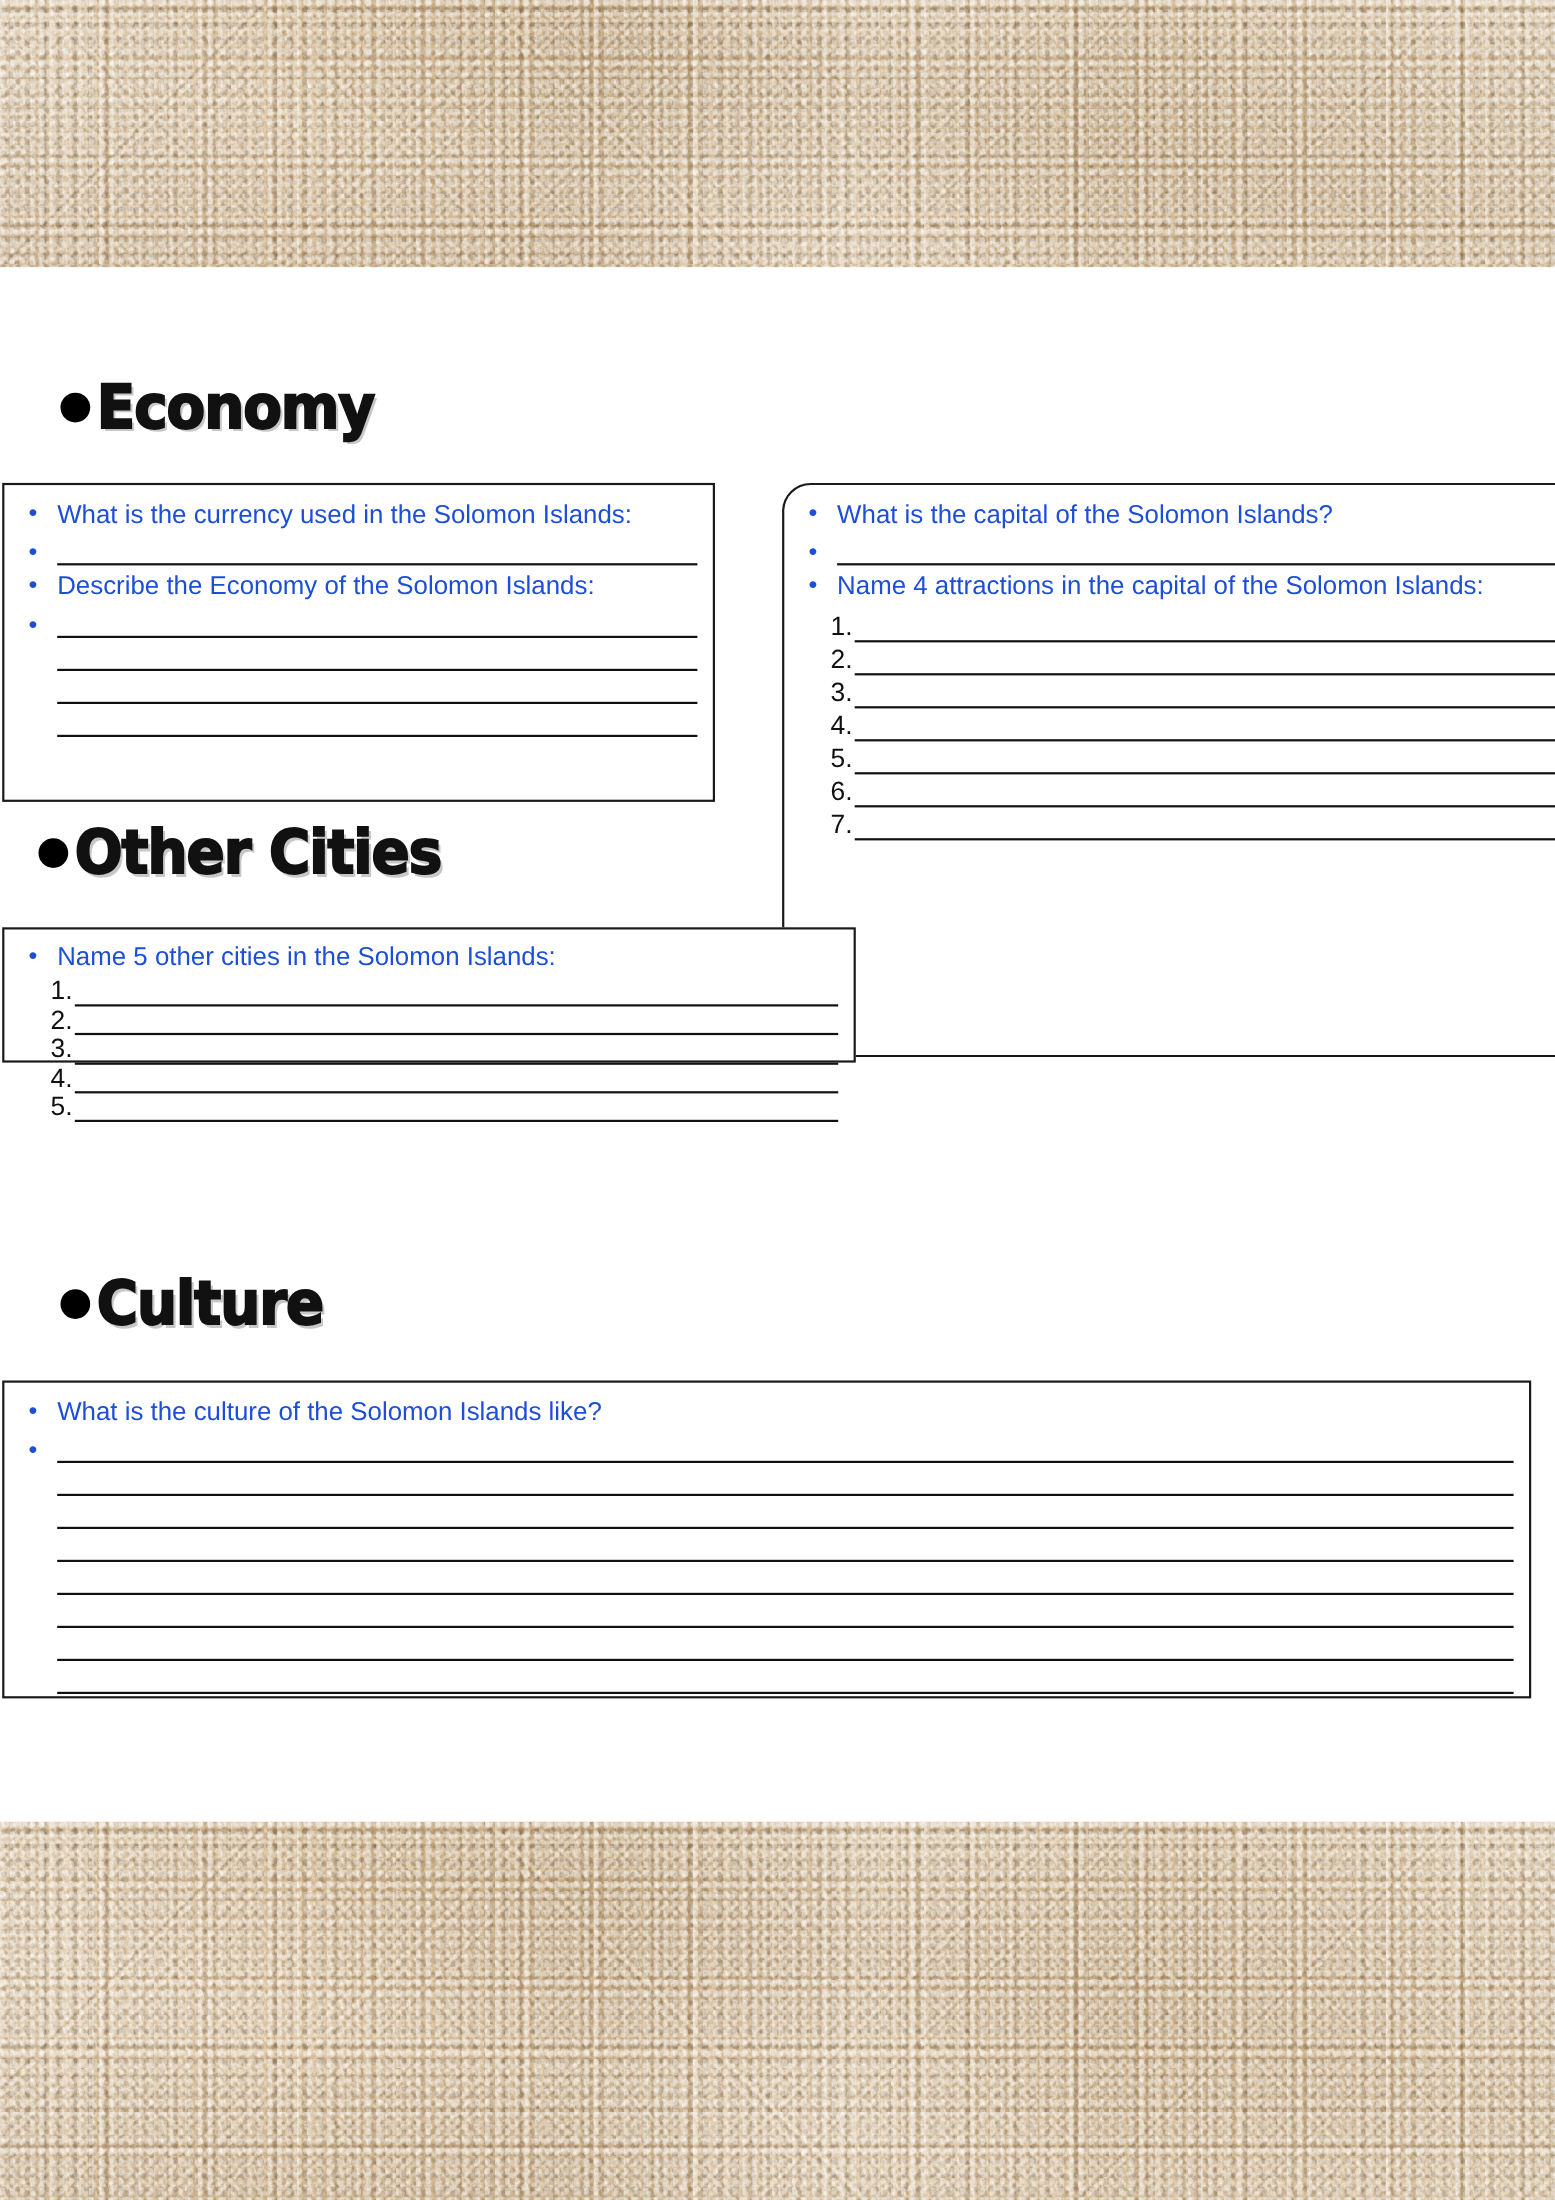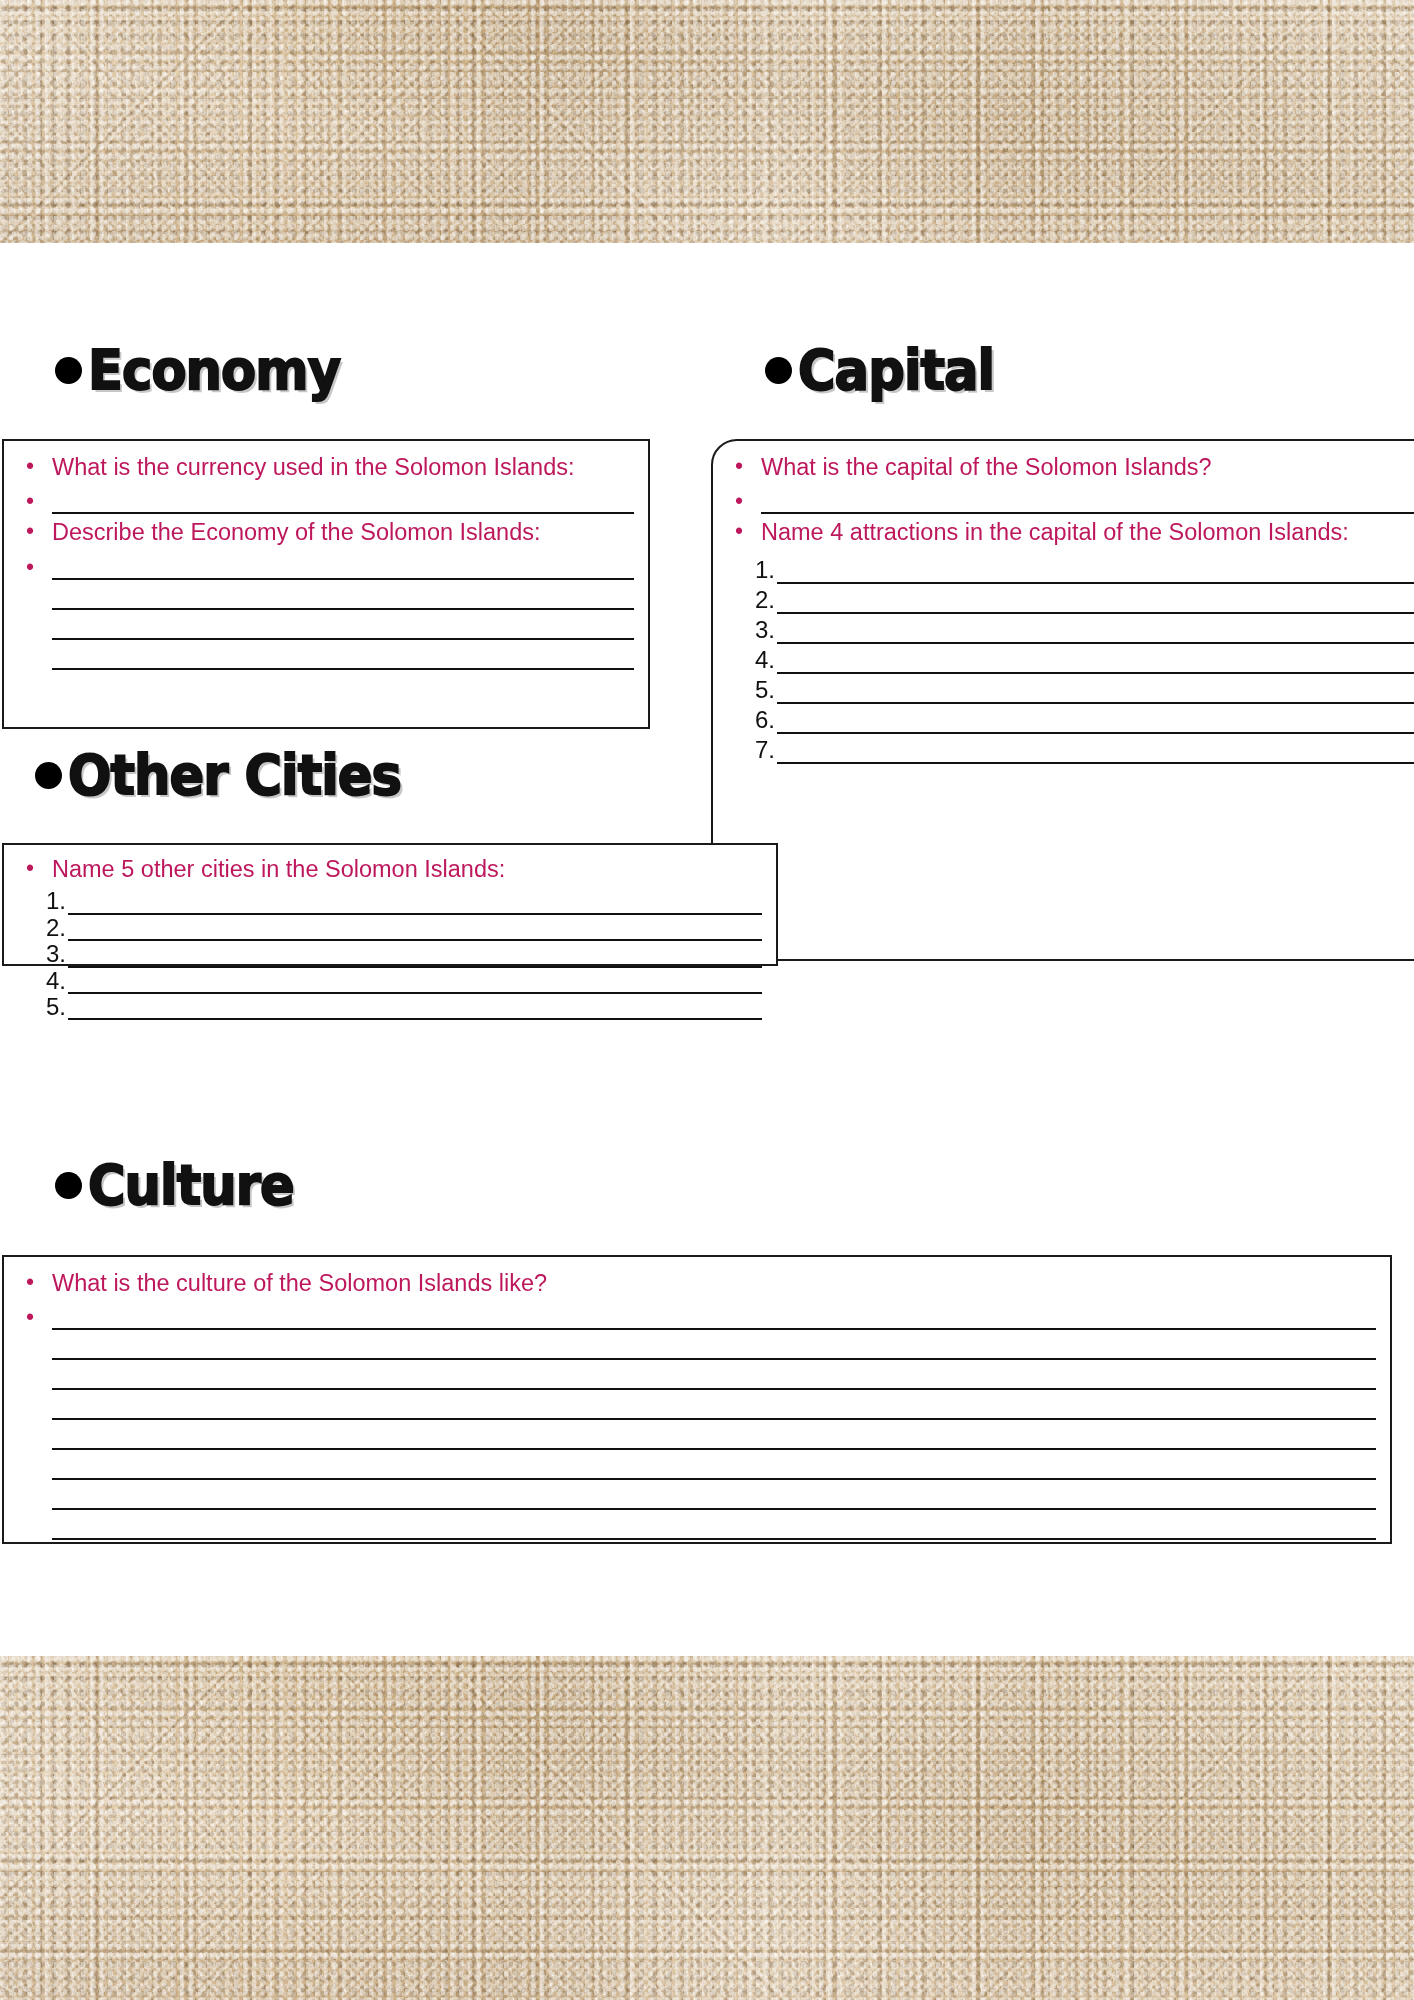--- a/index.html
+++ b/index.html
@@ -105,21 +105,21 @@
   ul.qlist {
     list-style: none;
     margin: 0;
     padding: 0;
   }
   ul.qlist > li {
     position: relative;
     padding-left: 36px;
     font-size: 23.5px;
     line-height: 1.42;
-    color: #be185d;
+    color: #1d4ed8;
     margin-bottom: 2px;
   }
   ul.qlist > li::before {
     content: "\2022";
     position: absolute;
     left: 10px;
     top: -1px;
     font-size: 23px;
     line-height: 1.42;
   }
@@ -185,24 +185,20 @@
       <li>Describe the Economy of the Solomon Islands:</li>
       <li class="blank-item">
         <span class="rule"></span>
         <span class="rule"></span>
         <span class="rule"></span>
         <span class="rule"></span>
       </li>
     </ul>
   </div>
 
-  <div class="heading" style="left:765px; top:100px;">
-    <span class="bullet-dot"></span>
-    <span class="heading-text">Capital</span>
-  </div>
 
   <div class="box" style="left:711px; top:196px; width:748px; height:522px;border-radius:26px;">
     <ul class="qlist">
       <li>What is the capital of the Solomon Islands?</li>
       <li class="blank-item">
         <span class="rule"></span>
       </li>
       <li>Name 4 attractions in the capital of the Solomon Islands:</li>
     </ul>
     <ol class="numlist tall">

